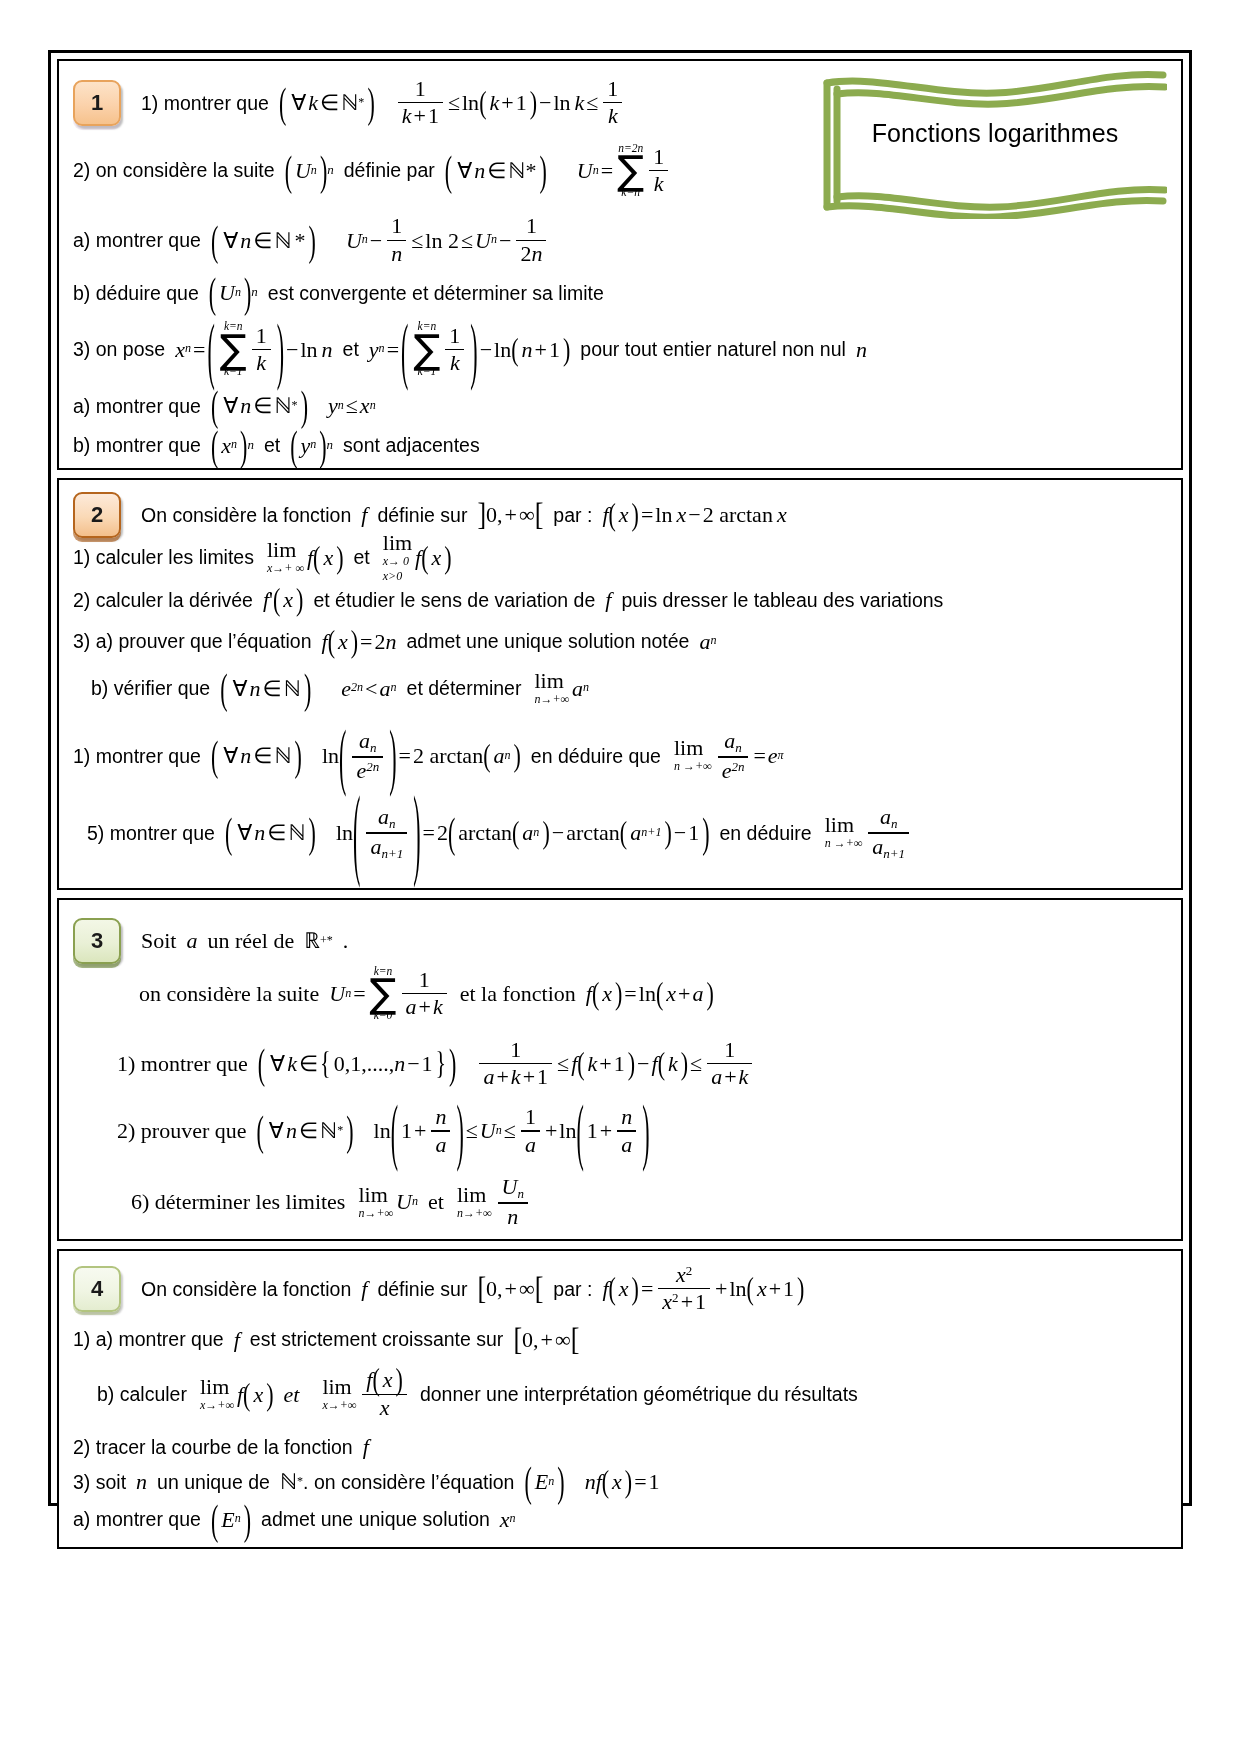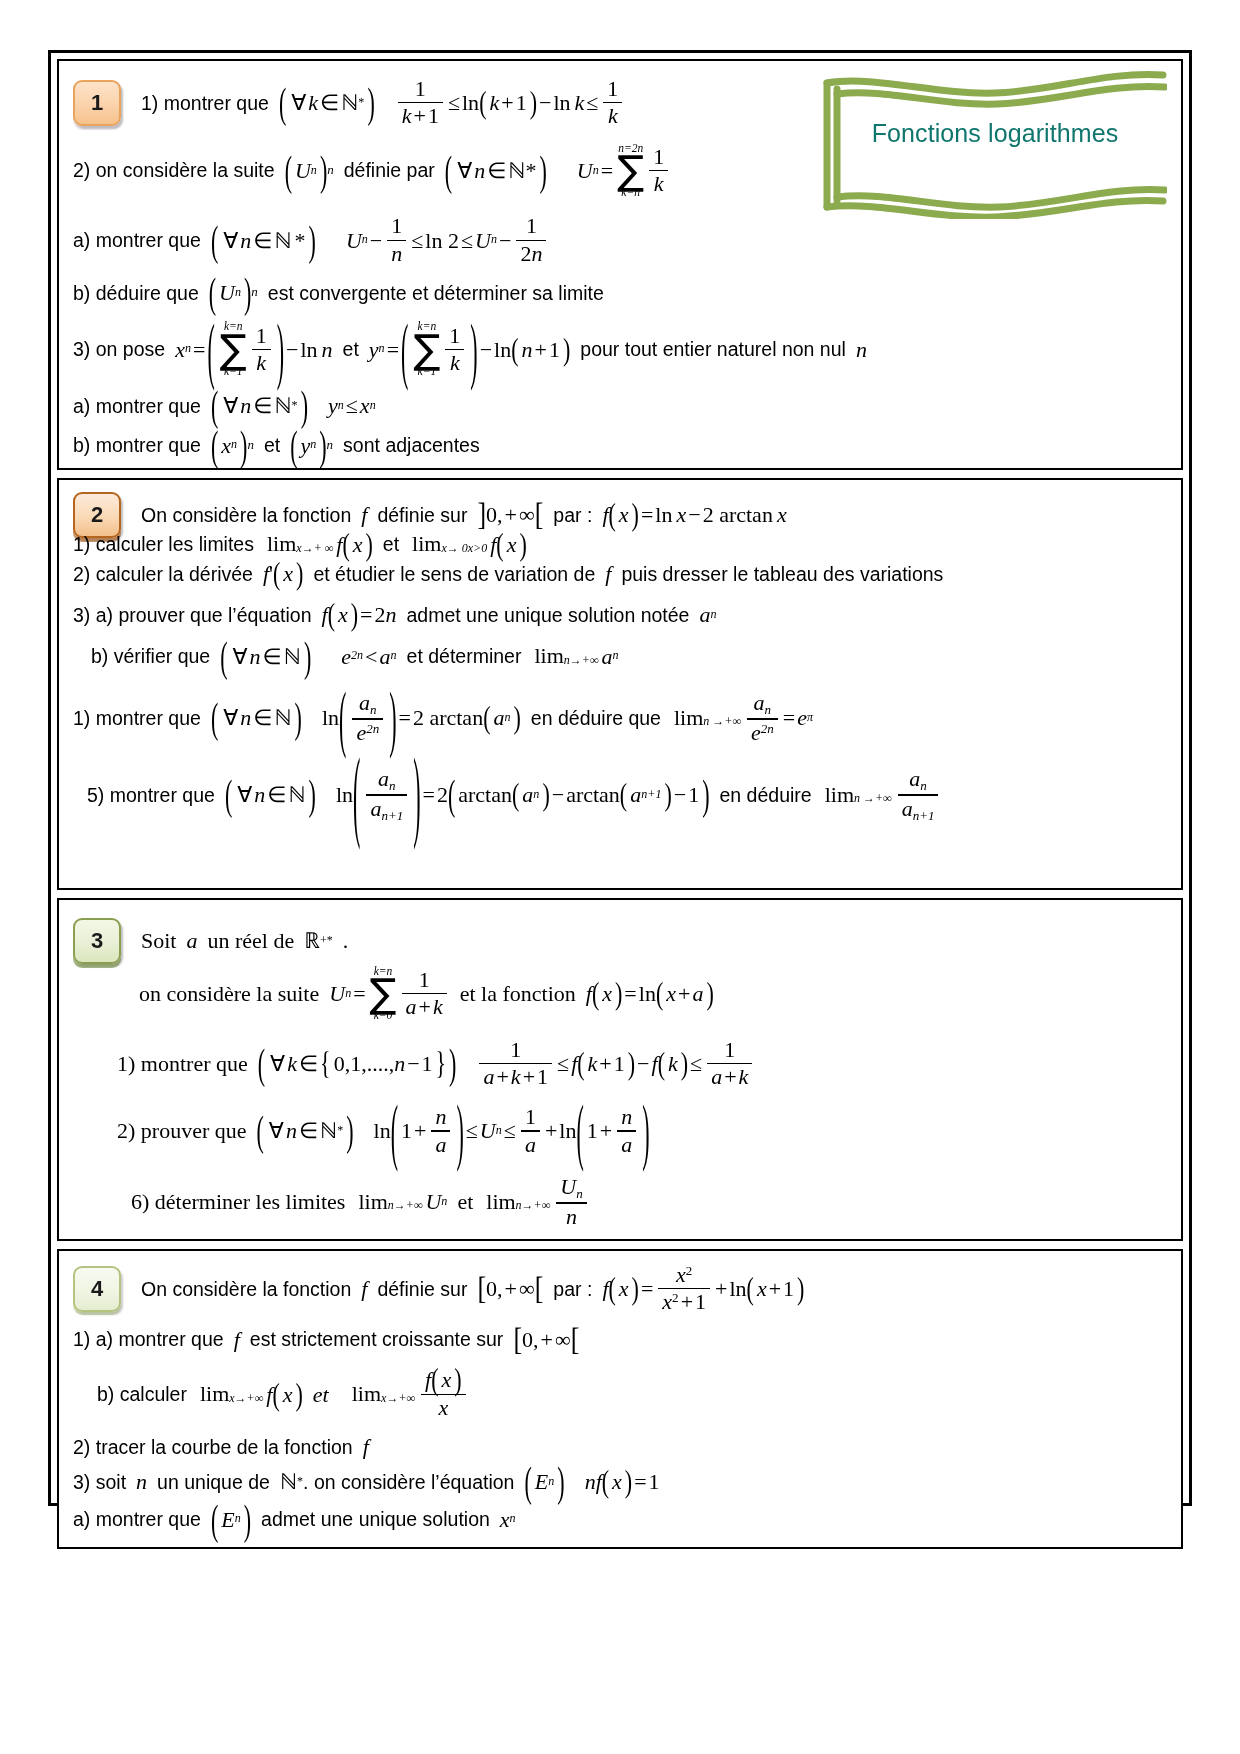--- a/index.html
+++ b/index.html
@@ -96,21 +96,21 @@
     width: 352px;
     height: 150px;
   }
   .banner svg { display: block; }
   .banner-title {
     position: absolute;
     left: 8px; right: 0;
     top: 50px;
     text-align: center;
     font-size: 25px;
-    color: #0f766e;
+    color: #000000;
     font-family: "Liberation Sans", sans-serif;
     letter-spacing: .1px;
   }
 
   
   .line {
     display: flex;
     align-items: center;
     flex-wrap: nowrap;
     font-size: 19.5px;
@@ -191,22 +191,22 @@
     font-size: 40px;
     line-height: 0.82;
     font-style: normal;
     font-family: "DejaVu Sans", sans-serif;
     font-weight: 400;
   }
 
   
   .limop {
     display: inline-flex;
-    flex-direction: row;
-    align-items: flex-end;
+    flex-direction: column;
+    align-items: flex-start;
     vertical-align: middle;
     margin: 0 3px;
     font-family: "Liberation Serif", serif;
   }
   .limop .top { font-size: 22px; font-style: normal; line-height: 1; }
   .limop .bot { font-size: 12px; font-style: italic; line-height: 1.15; margin-top:1px; }
 
   
   .ibr { font-family: "Liberation Serif", serif; font-size: 26px; font-style: normal; display:inline-block; transform: scaleY(1.25); }
 
@@ -1036,20 +1036,21 @@
                 <span class="pl">(</span>
                 <span class="p-body">
                   <span class="mi">x</span>
                 </span>
                 <span class="pr">)</span>
               </span></span>
             <span class="bar"></span>
             <span class="den"><span class="mi">x</span></span>
           </span>
         <span class="sp"></span>
+        <span class="txt">donner une interprétation géométrique du résultats</span>
       </div>
 
       <div class="line" style="margin-top:14px">
         <span class="txt">2) tracer la courbe de la fonction</span>
         <span class="sp"></span>
           <span class="mi">f</span>
       </div>
 
       <div class="line" style="margin-top:10px">
         <span class="txt">3) soit</span>

